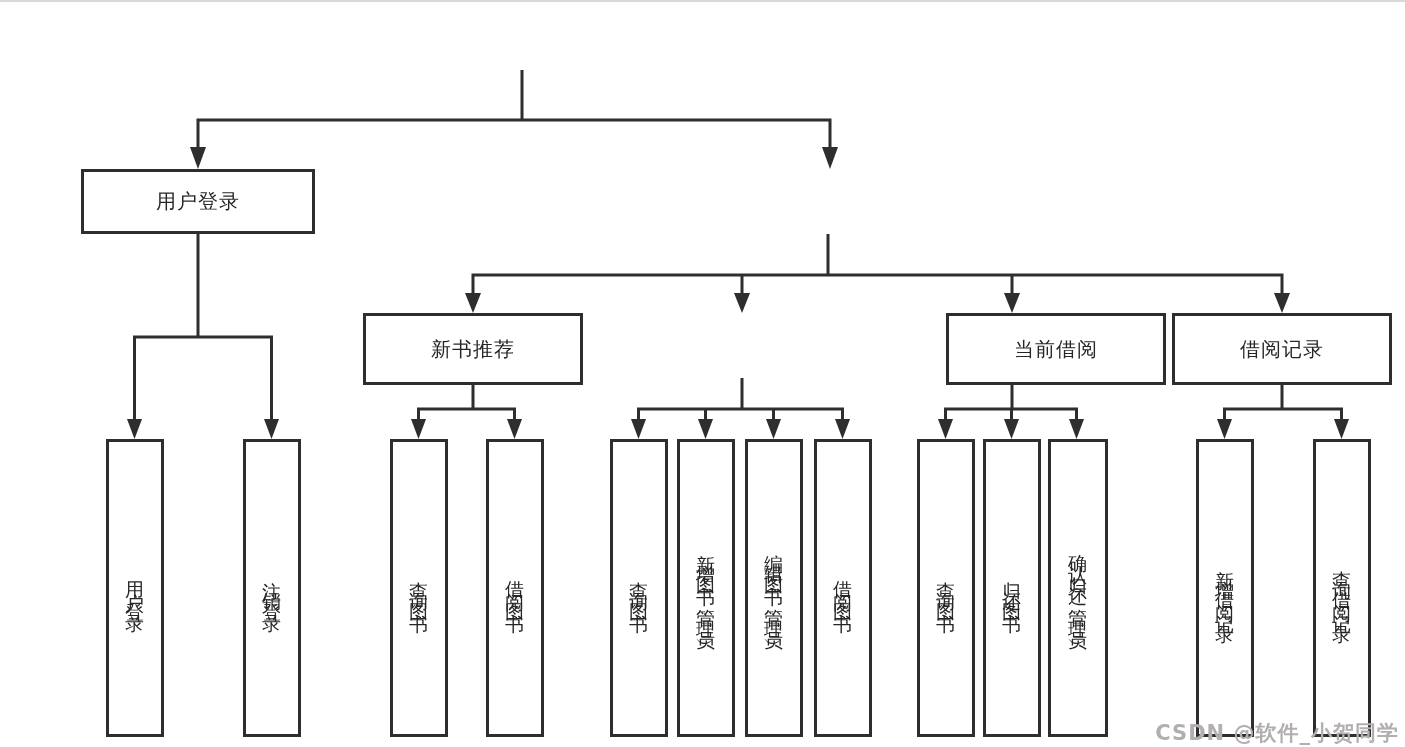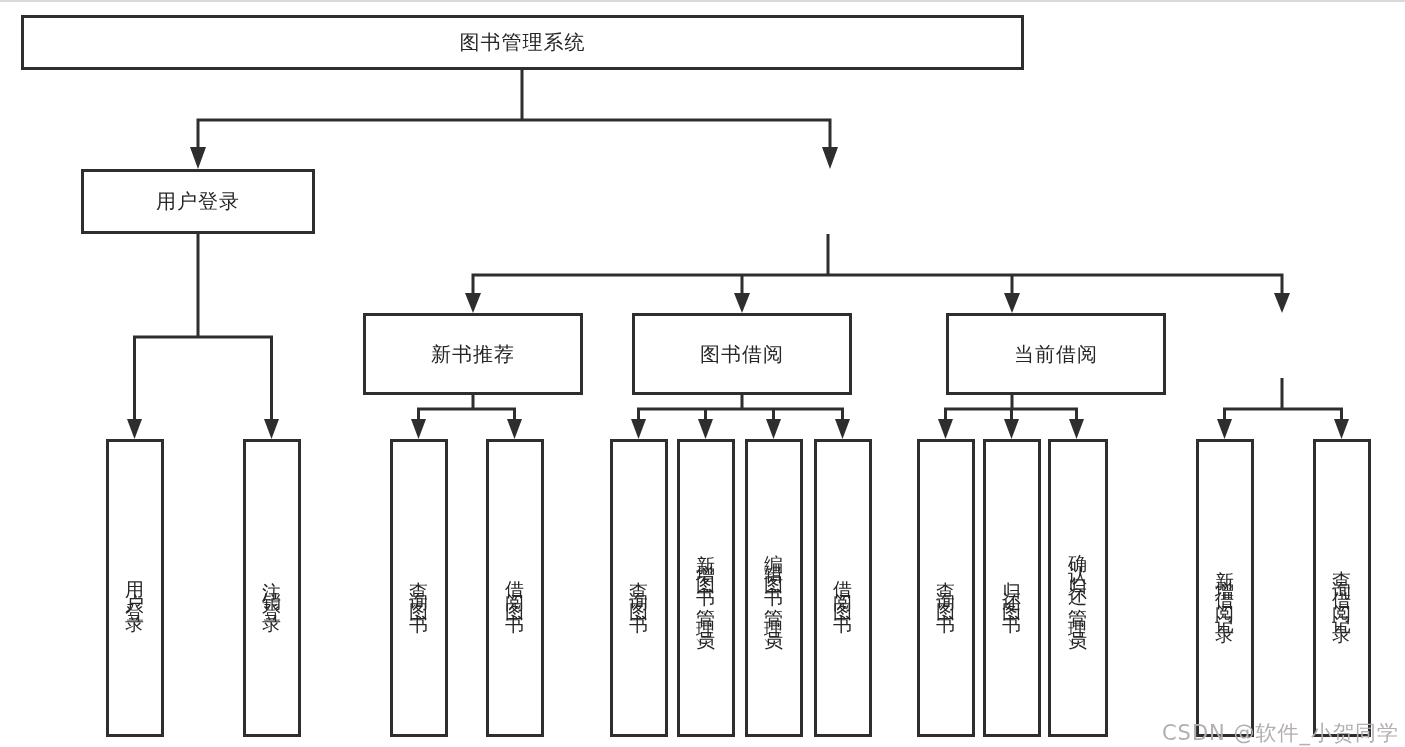--- a/index.html
+++ b/index.html
@@ -33,38 +33,39 @@
     justify-content: center;
     color: #262626;
   }
   .h-label {
     font-size: 20px;
     letter-spacing: 1px;
     white-space: nowrap;
   }
   .root-box    { left: 21px;  top: 13px;  width: 1003px; height: 55px; }
   .branch-box  { top: 167px;  width: 234px; height: 65px; }
-  .section-box { top: 311px;  width: 220px; height: 82px; }
+  .section-box { top: 311px;  width: 220px; height: 72px; }
   .leaf-box    { top: 437px;  width: 58px;  height: 298px; }
   .vtext {
     writing-mode: vertical-rl;
     text-orientation: mixed;
     font-size: 19px;
     line-height: 1;
     letter-spacing: 11px;
     color: #262626;
   }
   .watermark {
     position: absolute;
     right: 6px;
     bottom: 2px;
     font-size: 21px;
     color: #b3aeb0;
     letter-spacing: 1px;
     white-space: nowrap;
+    font-weight: bold;
   }
 </style>
 </head>
 <body>
 
 <div id="stage">
 
   <svg id="connectors" viewBox="0 0 1405 747" xmlns="http://www.w3.org/2000/svg" aria-hidden="true">
     <g stroke="#2e2e2e" stroke-width="3" fill="none">
 
@@ -101,36 +102,33 @@
       <polygon points="766,417 781,417 773.5,437"></polygon>
       <polygon points="835,417 850,417 842.5,437"></polygon>
       <polygon points="938,417 953,417 945.5,437"></polygon>
       <polygon points="1004,417 1019,417 1011.5,437"></polygon>
       <polygon points="1069,417 1084,417 1076.5,437"></polygon>
       <polygon points="1217,417 1232,417 1224.5,437"></polygon>
       <polygon points="1334,417 1349,417 1341.5,437"></polygon>
     </g>
   </svg>
 
-  <div class="node root-box">
-    <span class="h-label">图书管理系统</span>
-  </div>
 
   <div class="node branch-box" style="left:81px">
     <span class="h-label">用户登录</span>
   </div>
 
   <div class="node section-box" style="left:363px">
     <span class="h-label">新书推荐</span>
   </div>
-  <div class="node section-box" style="left:632px">
-    <span class="h-label">图书借阅</span>
-  </div>
   <div class="node section-box" style="left:946px">
     <span class="h-label">当前借阅</span>
+  </div>
+  <div class="node section-box" style="left:1172px">
+    <span class="h-label">借阅记录</span>
   </div>
 
   <div class="node leaf-box" style="left:106px">
     <span class="vtext">用户登录</span>
   </div>
   <div class="node leaf-box" style="left:243px">
     <span class="vtext">注销登录</span>
   </div>
 
   <div class="node leaf-box" style="left:390px">

